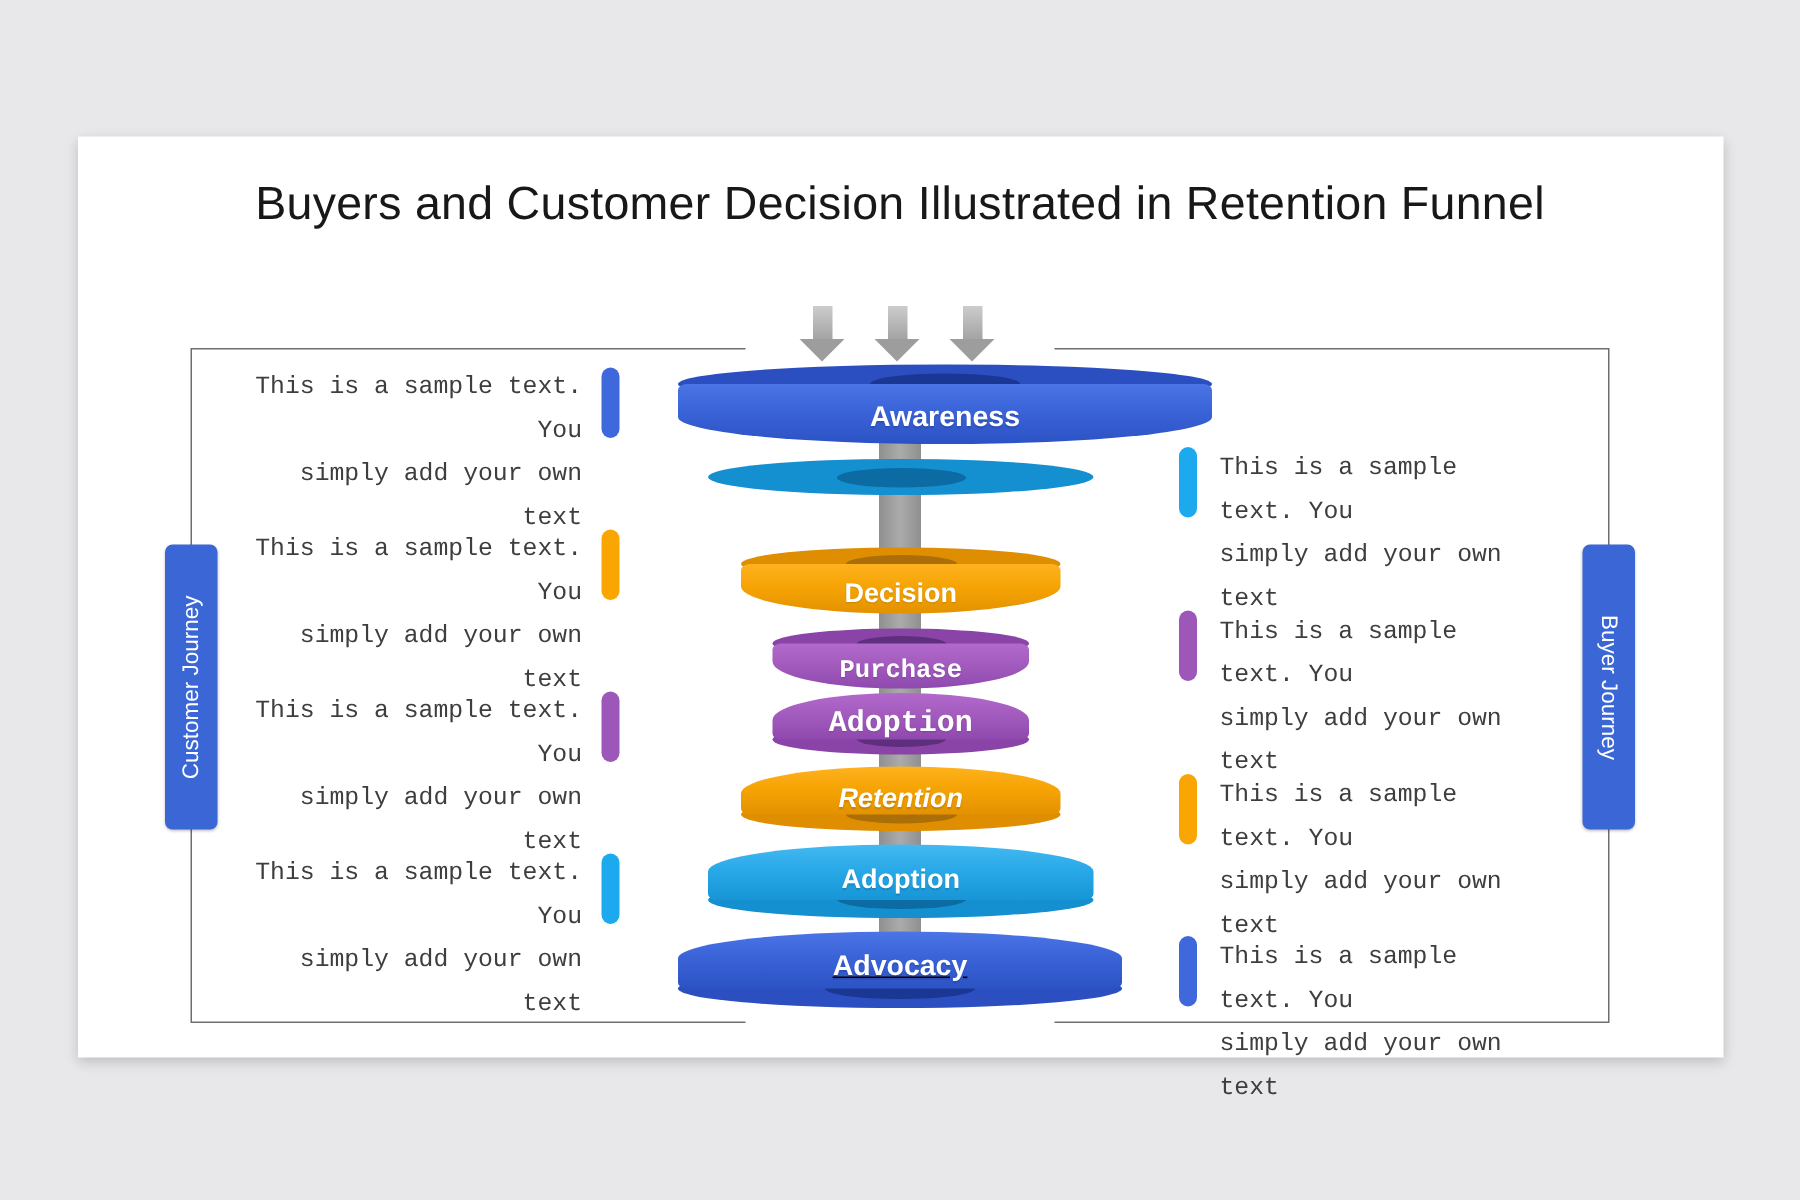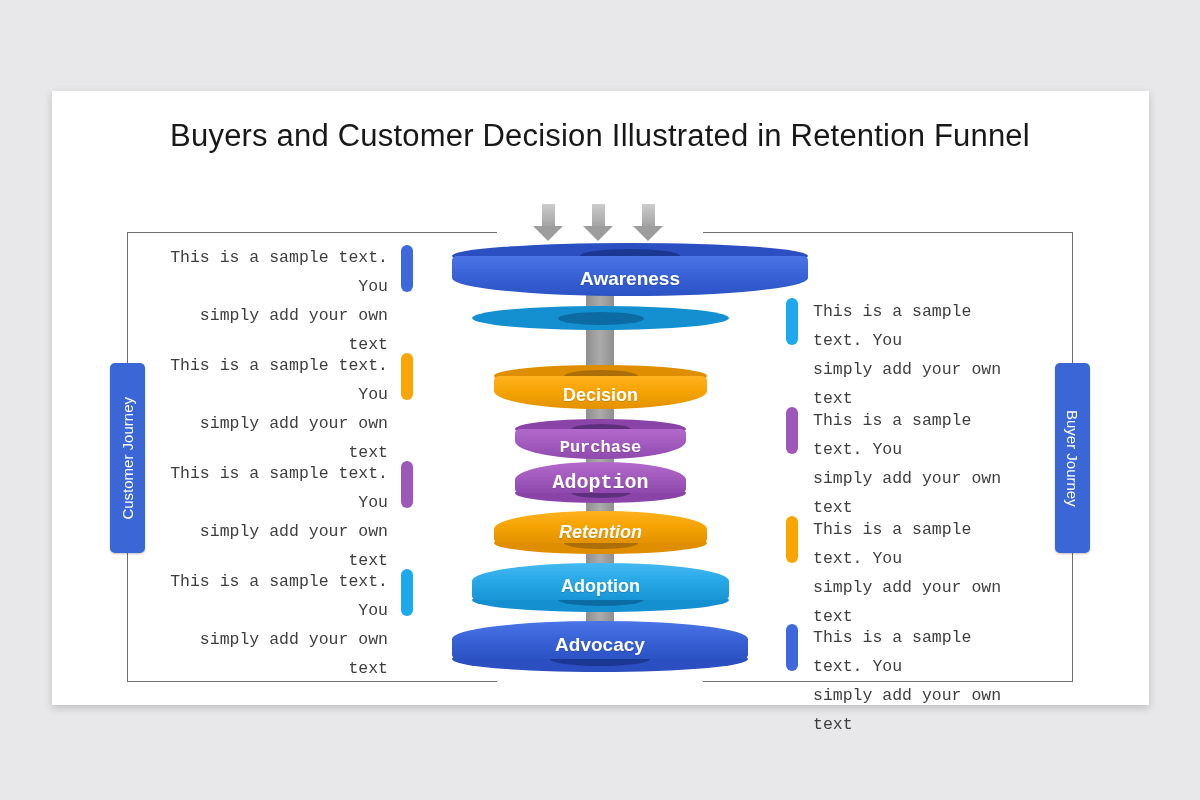--- a/index.html
+++ b/index.html
@@ -144,21 +144,21 @@
   <div class="cap" style="height:24px;"></div>
   <div class="hole" style="bottom:6px; width:86px; height:13px;"></div>
   <div class="body" style="bottom:12px;">
     <span class="lbl" style="font-size:18px;">Adoption</span>
   </div>
 </div>
 
 <div class="disc down c-blue" style="left:452px; top:621px; width:296px; height:51px;">
   <div class="cap" style="height:26px;"></div>
   <div class="hole" style="bottom:6px; width:100px; height:14px;"></div>
-  <div class="body" style="bottom:13px;">
+  <div class="body" style="bottom:13px;text-decoration:underline;">
     <span class="lbl" style="font-size:19px;">Advocacy</span>
   </div>
 </div>
 
 <div class="note nleft" style="top:243px;">
   <div>This is a sample text. You</div>
   <div>simply add your own text</div>
 </div>
 <div class="pill mk-blue" style="left:401px; top:245px;"></div>
 

